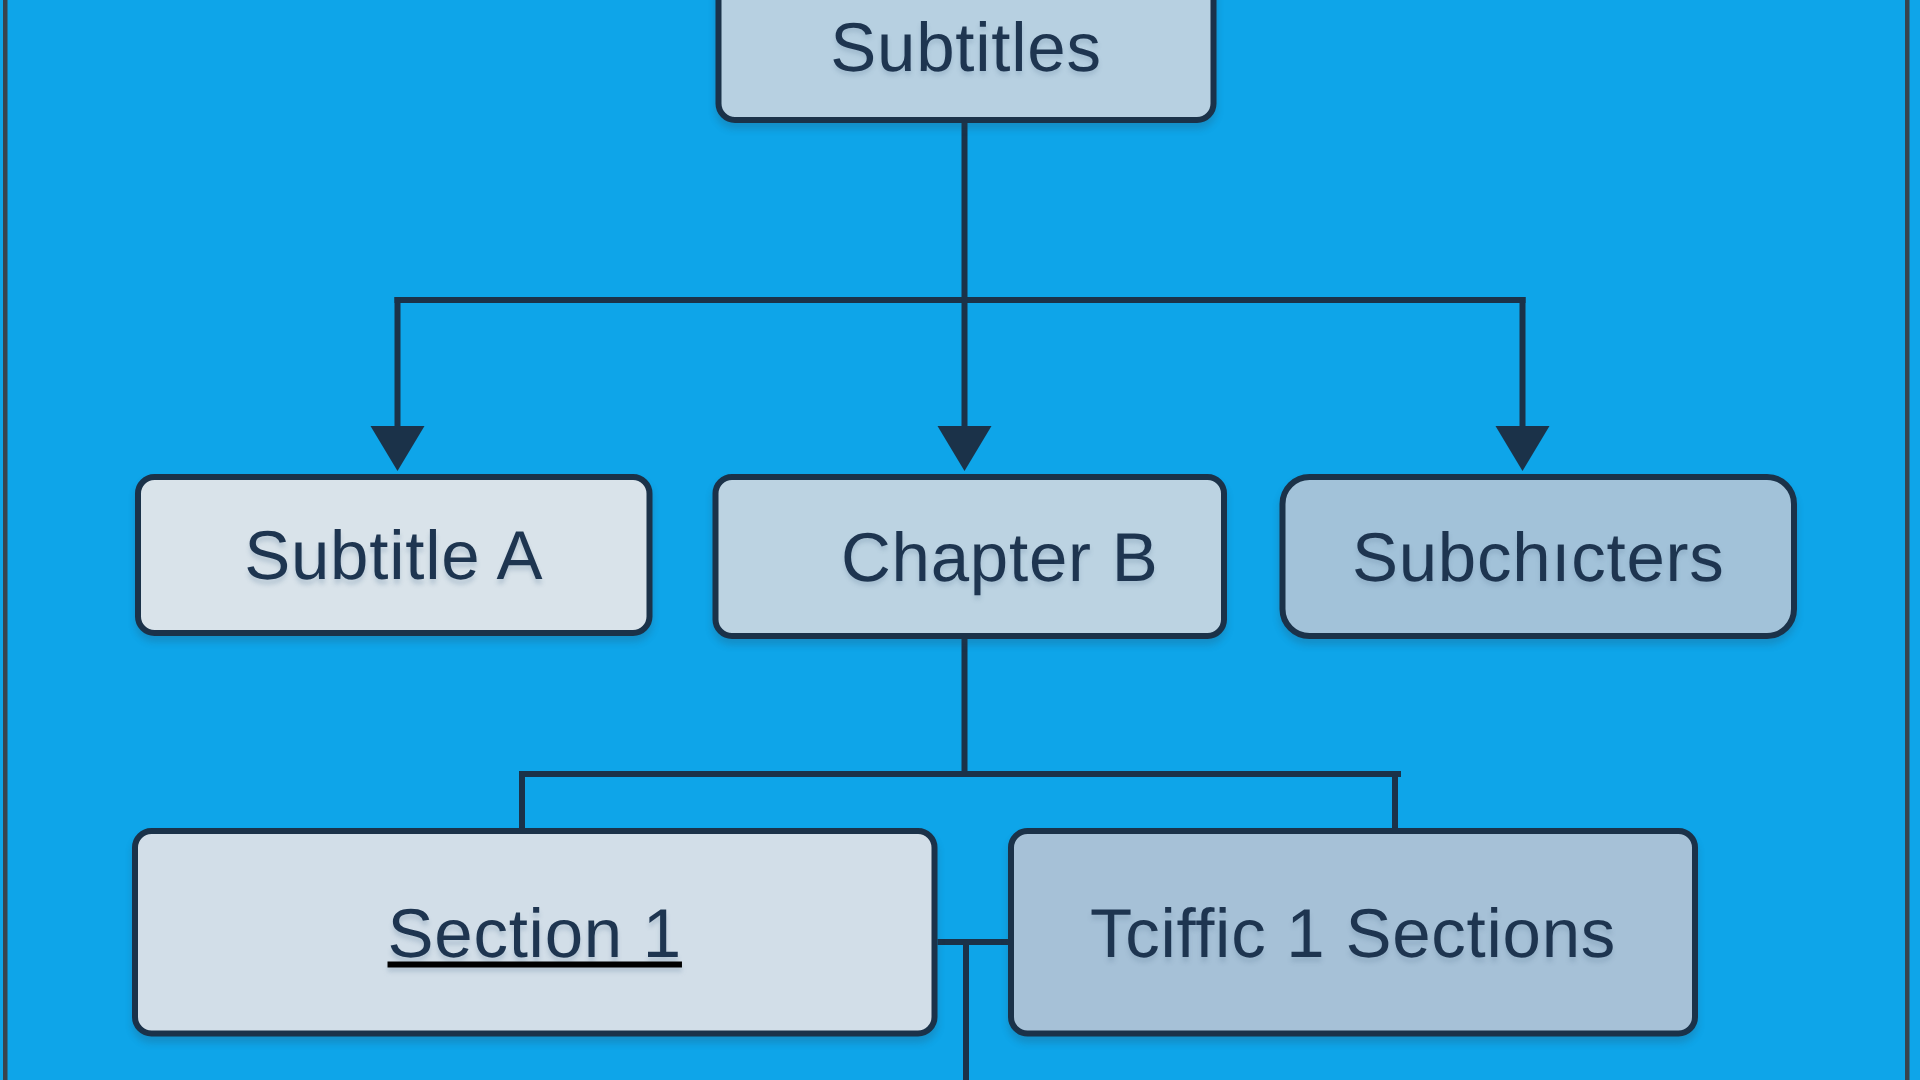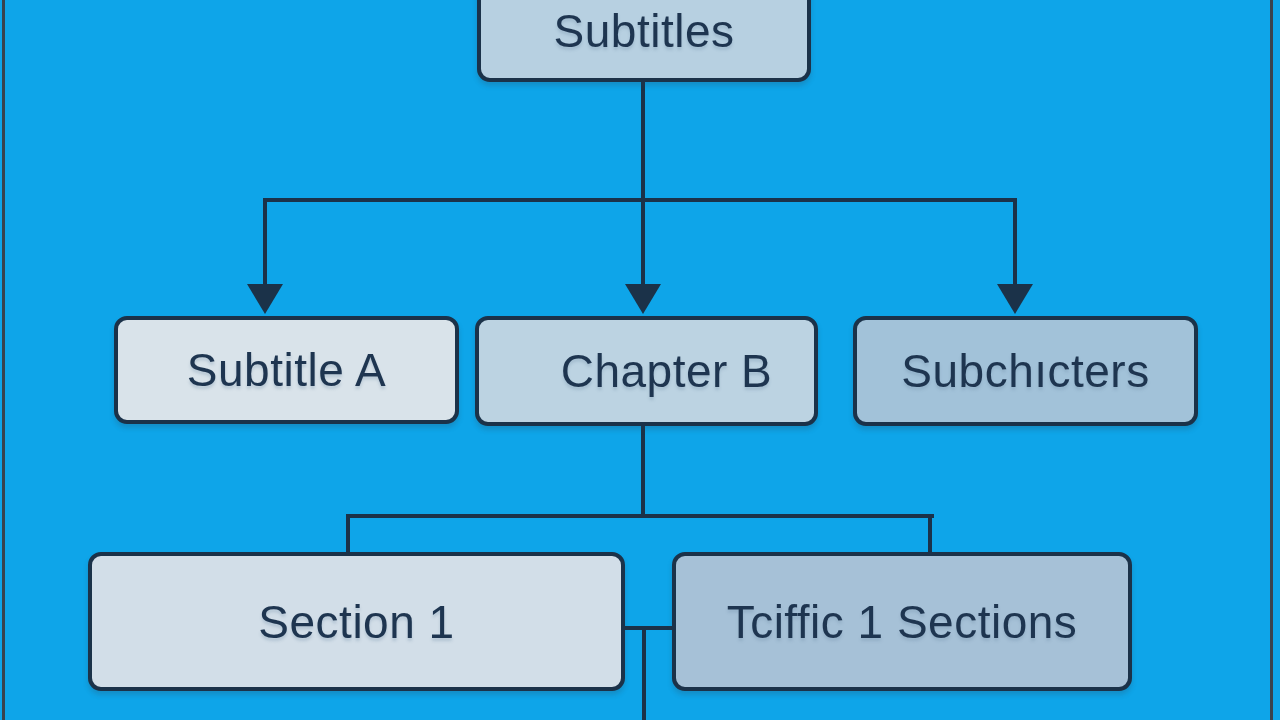--- a/index.html
+++ b/index.html
@@ -38,21 +38,21 @@
     font-weight: 500;
     color: #1e3550;
     letter-spacing: 0.5px;
     white-space: nowrap;
     text-shadow: 0 3px 3px rgba(110, 140, 165, 0.30);
   }
   .node-root        { left: 477px; top: -34px; width: 334px; height: 116px; padding-top: 14px; }
   .node-subtitle-a  { left:  90px; top: 316px; width: 345px; height: 108px; }
   .node-chapter-b   { left: 475px; top: 316px; width: 343px; height: 110px; }
   .node-subchicters { left: 853px; top: 316px; width: 345px; height: 110px; }
-  .node-section-1   { left:  88px; top: 552px; width: 537px; height: 139px; }
+  .node-section-1   { left:  88px; top: 552px; width: 537px; height: 139px; text-decoration: underline; }
   .node-tciffic     { left: 672px; top: 552px; width: 460px; height: 139px; text-align: center; }
 
   
   .edge {
     position: absolute;
     background: #1b3249;
   }
   .e-root-down    { left: 641px;  top:  82px; width: 4px;   height: 120px; }
   .e-branch-top   { left: 263px;  top: 198px; width: 754px; height: 4px; }
   .e-drop-left    { left: 263px;  top: 198px; width: 4px;   height: 88px; }
@@ -100,29 +100,29 @@
   <div class="edge e-drop-s1"></div>
   <div class="edge e-drop-t1"></div>
 
   <div class="edge e-sibling"></div>
   <div class="edge e-bottom-down"></div>
 
   <div class="node node-root" style="background: rgb(183, 208, 225);">
     <span class="node-label">Subtitles</span>
   </div>
 
-  <div class="node node-subtitle-a" style="background: rgb(217, 227, 234); margin-left: 24px;">
+  <div class="node node-subtitle-a" style="background: rgb(217, 227, 234);">
     <span class="node-label">Subtitle A</span>
   </div>
 
   <div class="node node-chapter-b" style="background: rgb(188, 211, 226); padding-left: 40px;">
     <span class="node-label">Chapter B</span>
   </div>
 
-  <div class="node node-subchicters" style="background: rgb(162, 194, 217);">
+  <div class="node node-subchicters" style="background: rgb(162, 194, 217); border-radius: 20px;">
     <span class="node-label">Subchıcters</span>
   </div>
 
   <div class="node node-section-1" style="background: rgb(210, 222, 232);">
     <span class="node-label">Section 1</span>
   </div>
 
   <div class="node node-tciffic" style="background: rgb(166, 193, 215);">
     <span class="node-label">Tciffic 1 Sections</span>
   </div>

